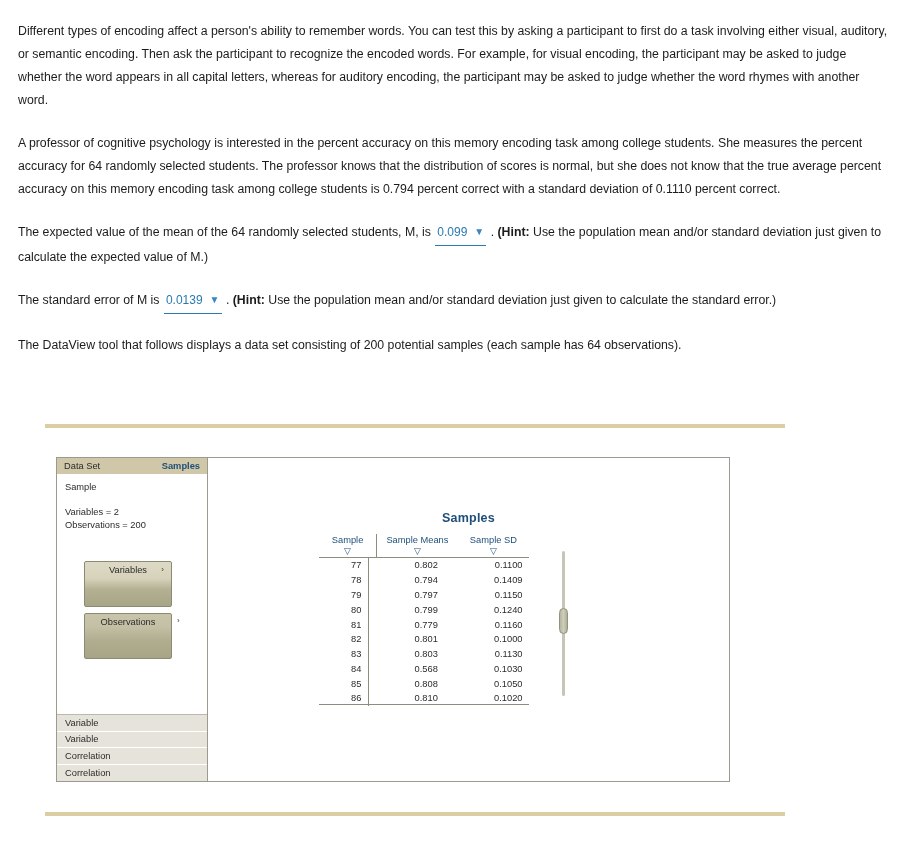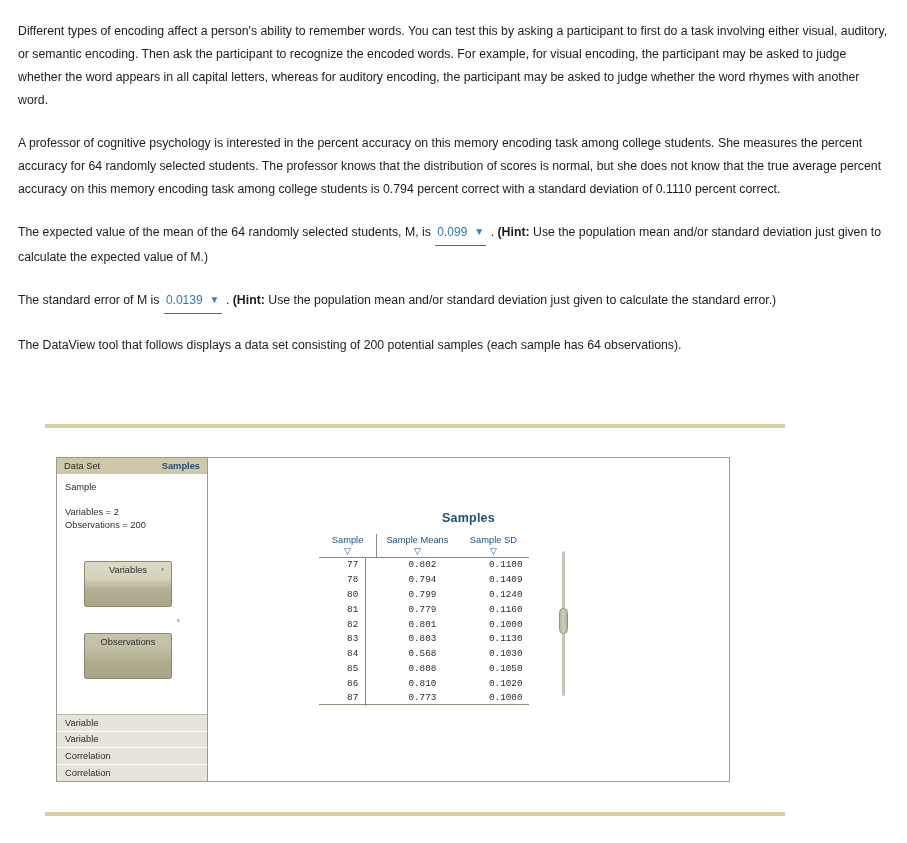--- a/index.html
+++ b/index.html
@@ -161,21 +161,20 @@
     font-size: 9.3px;
     color: #2b2b2b;
     text-align: center;
     padding-top: 3px;
     box-sizing: border-box;
     position: relative;
     font-weight: normal;
   }
   .dv-btn.observations {
     background: linear-gradient(to bottom, #c9c5ab 0%, #c3bfa4 30%, #b0ad90 60%, #a8a586 100%);
-    margin-top: 20px;
   }
   .dv-btn .caret-in {
     position: absolute;
     right: 7px;
     top: 3px;
     font-size: 8px;
     color: #3a3a3a;
   }
   .dv-caret-out {
     font-size: 8px;
@@ -265,21 +264,20 @@
     padding-right: 7px;
   }
   table.samples tr.partial td {
     color: #2b2b2b;
   }
 
   .table-clip {
     height: 148px;
     overflow: hidden;
     position: relative;
-    font-family: Liberation Mono, monospace;
   }
   .table-bottom-rule {
     position: absolute;
     left: 0;
     top: 146px;
     width: 210px;
     border-bottom: 1px solid #8d8d7c;
   }
 
   
@@ -414,20 +412,25 @@
                 <td class="c-sample">77</td>
                 <td>0.802</td>
                 <td>0.1100</td>
               </tr>
               <tr>
                 <td class="c-sample">78</td>
                 <td>0.794</td>
                 <td>0.1409</td>
               </tr>
               <tr>
+                <td class="c-sample">79</td>
+                <td>0.797</td>
+                <td>0.1150</td>
+              </tr>
+              <tr>
                 <td class="c-sample">80</td>
                 <td>0.799</td>
                 <td>0.1240</td>
               </tr>
               <tr>
                 <td class="c-sample">81</td>
                 <td>0.779</td>
                 <td>0.1160</td>
               </tr>
               <tr>

